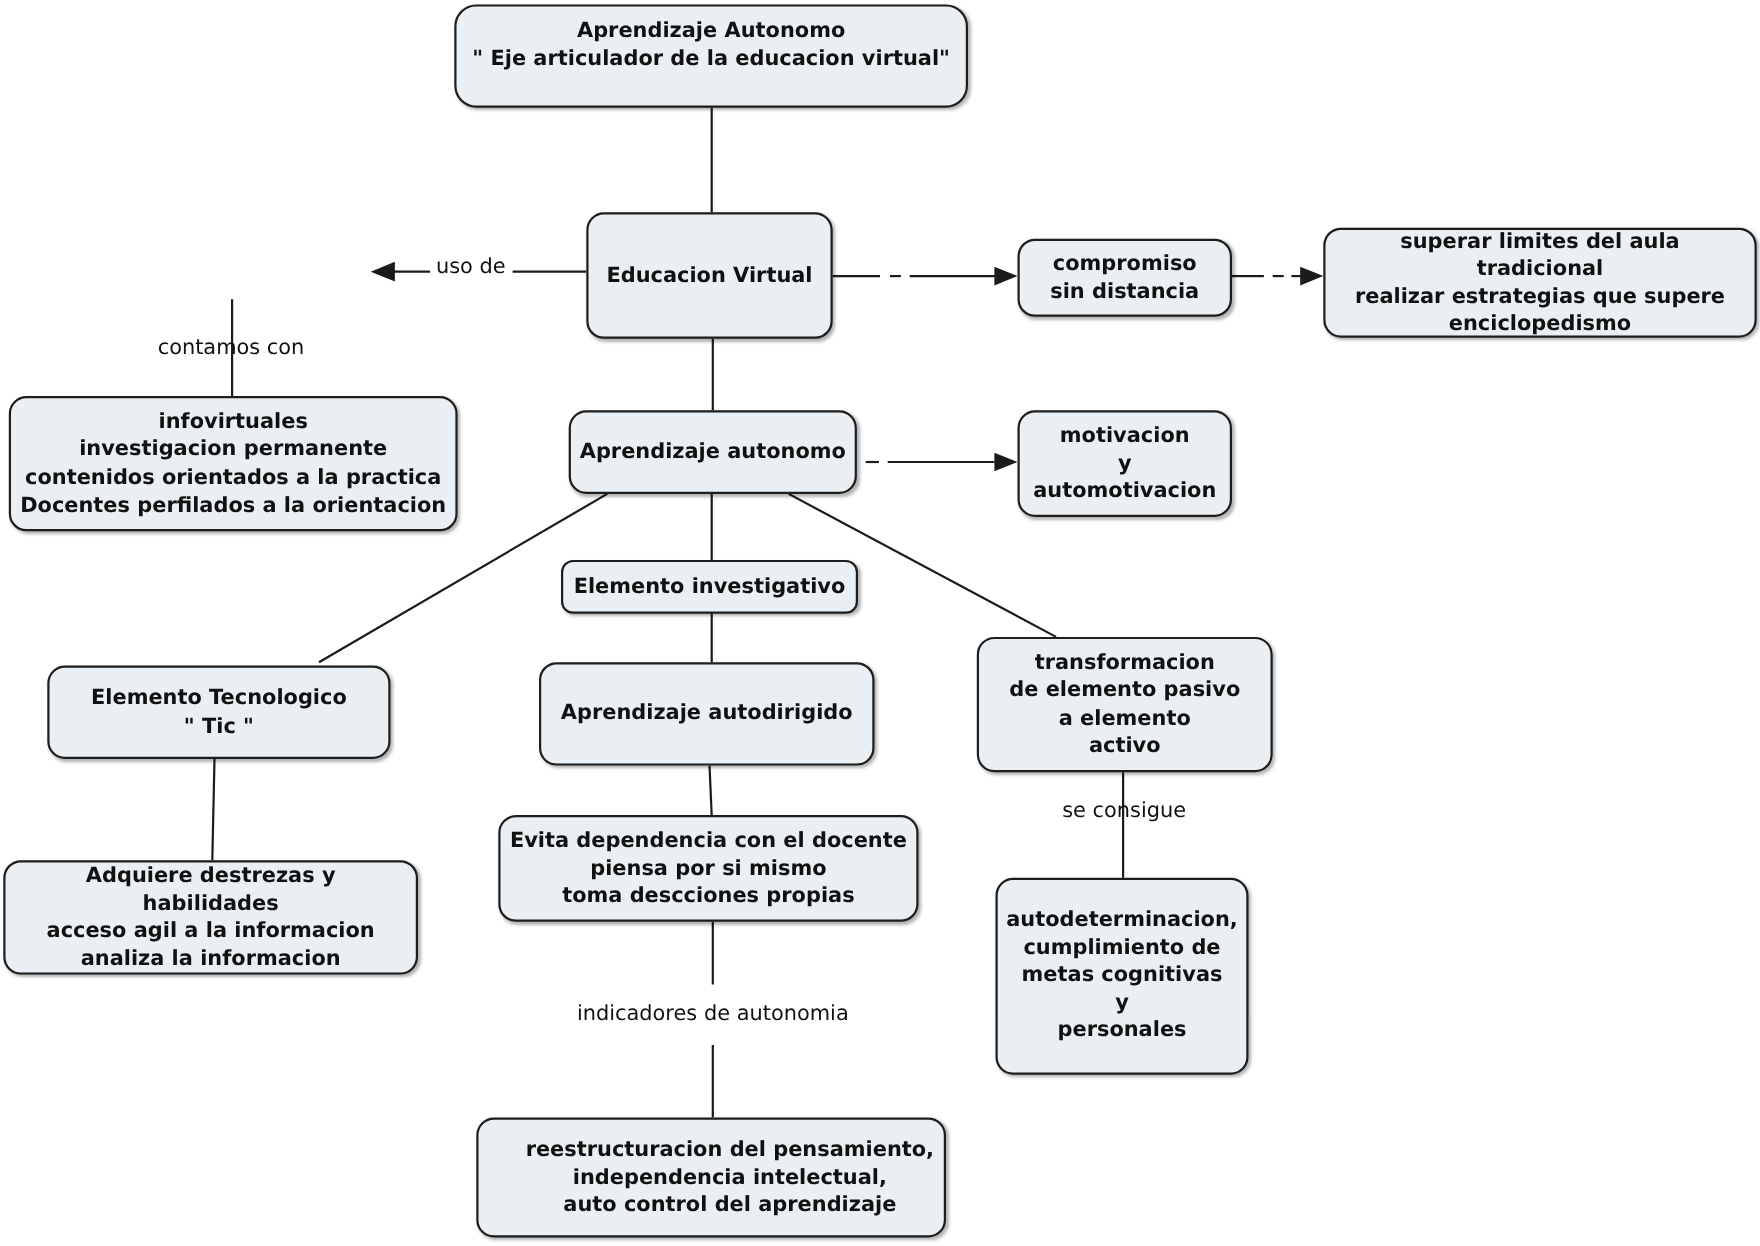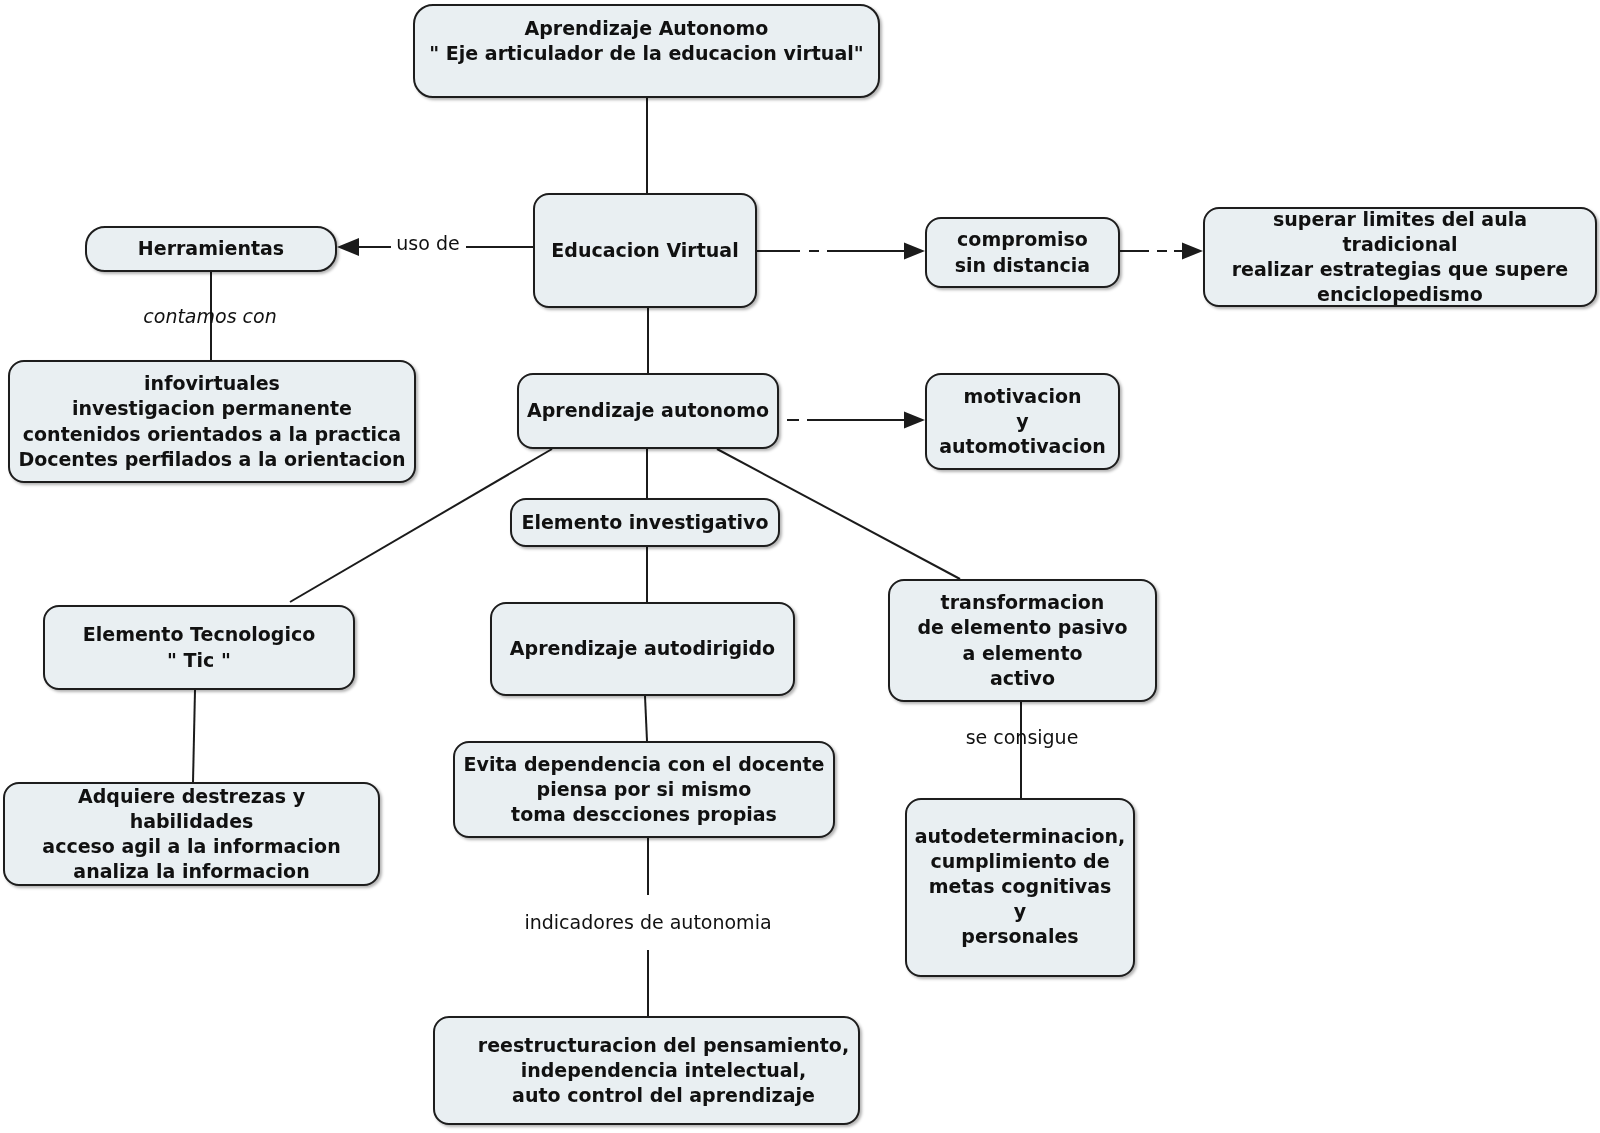--- a/index.html
+++ b/index.html
@@ -118,41 +118,40 @@
     <g>
       <line x1="1021" y1="702" x2="1021" y2="798"></line>
     </g>
   </svg>
 
   <div class="node v-top r20" style="left:413px; top:4px; width:467px; height:94px;">Aprendizaje Autonomo
 " Eje articulador de la educacion virtual"</div>
 
   <div class="node" style="left:533px; top:193px; width:224px; height:115px;">Educacion Virtual</div>
 
-  <div class="node" style="left:85px; top:226px; width:252px; height:46px; border-radius:20px;">Herramientas</div>
 
   <div class="node" style="left:925px; top:217px; width:195px; height:71px;">compromiso
 sin distancia</div>
 
   <div class="node" style="left:1203px; top:207px; width:394px; height:100px;">superar limites del aula tradicional
 realizar estrategias que supere
 enciclopedismo</div>
 
   <div class="node" style="left:8px; top:360px; width:408px; height:123px;">infovirtuales
 investigacion permanente
 contenidos orientados a la practica
 Docentes perfilados a la orientacion</div>
 
   <div class="node" style="left:517px; top:373px; width:262px; height:76px;">Aprendizaje autonomo</div>
 
   <div class="node" style="left:925px; top:373px; width:195px; height:97px;">motivacion
 y
 automotivacion</div>
 
-  <div class="node" style="left:510px; top:498px; width:270px; height:49px;">Elemento investigativo</div>
+  <div class="node" style="left:510px; top:509px; width:270px; height:49px;border-radius:11px;">Elemento investigativo</div>
 
   <div class="node" style="left:43px; top:605px; width:312px; height:85px;">Elemento Tecnologico
 " Tic "</div>
 
   <div class="node" style="left:490px; top:602px; width:305px; height:94px;">Aprendizaje autodirigido</div>
 
   <div class="node" style="left:888px; top:579px; width:269px; height:123px;">transformacion
 de elemento pasivo
 a elemento
 activo</div>
@@ -170,19 +169,19 @@
 metas cognitivas
 y
 personales</div>
 
   <div class="node" style="left:433px; top:1016px; width:427px; height:109px;padding-left:42px;">reestructuracion del pensamiento,
 independencia intelectual,
 auto control del aprendizaje</div>
 
   <div class="link-label" style="left:428px; top:243px;text-align:right;">uso de</div>
 
-  <div class="link-label" style="left:210px; top:316px;font-style:italic;">contamos con</div>
+  <div class="link-label" style="left:210px; top:316px;">contamos con</div>
 
   <div class="link-label" style="left:1022px; top:737px;">se consigue</div>
 
   <div class="link-label" style="left:648px; top:922px;">indicadores de autonomia</div>
 
 </div>
 
 </body></html>

